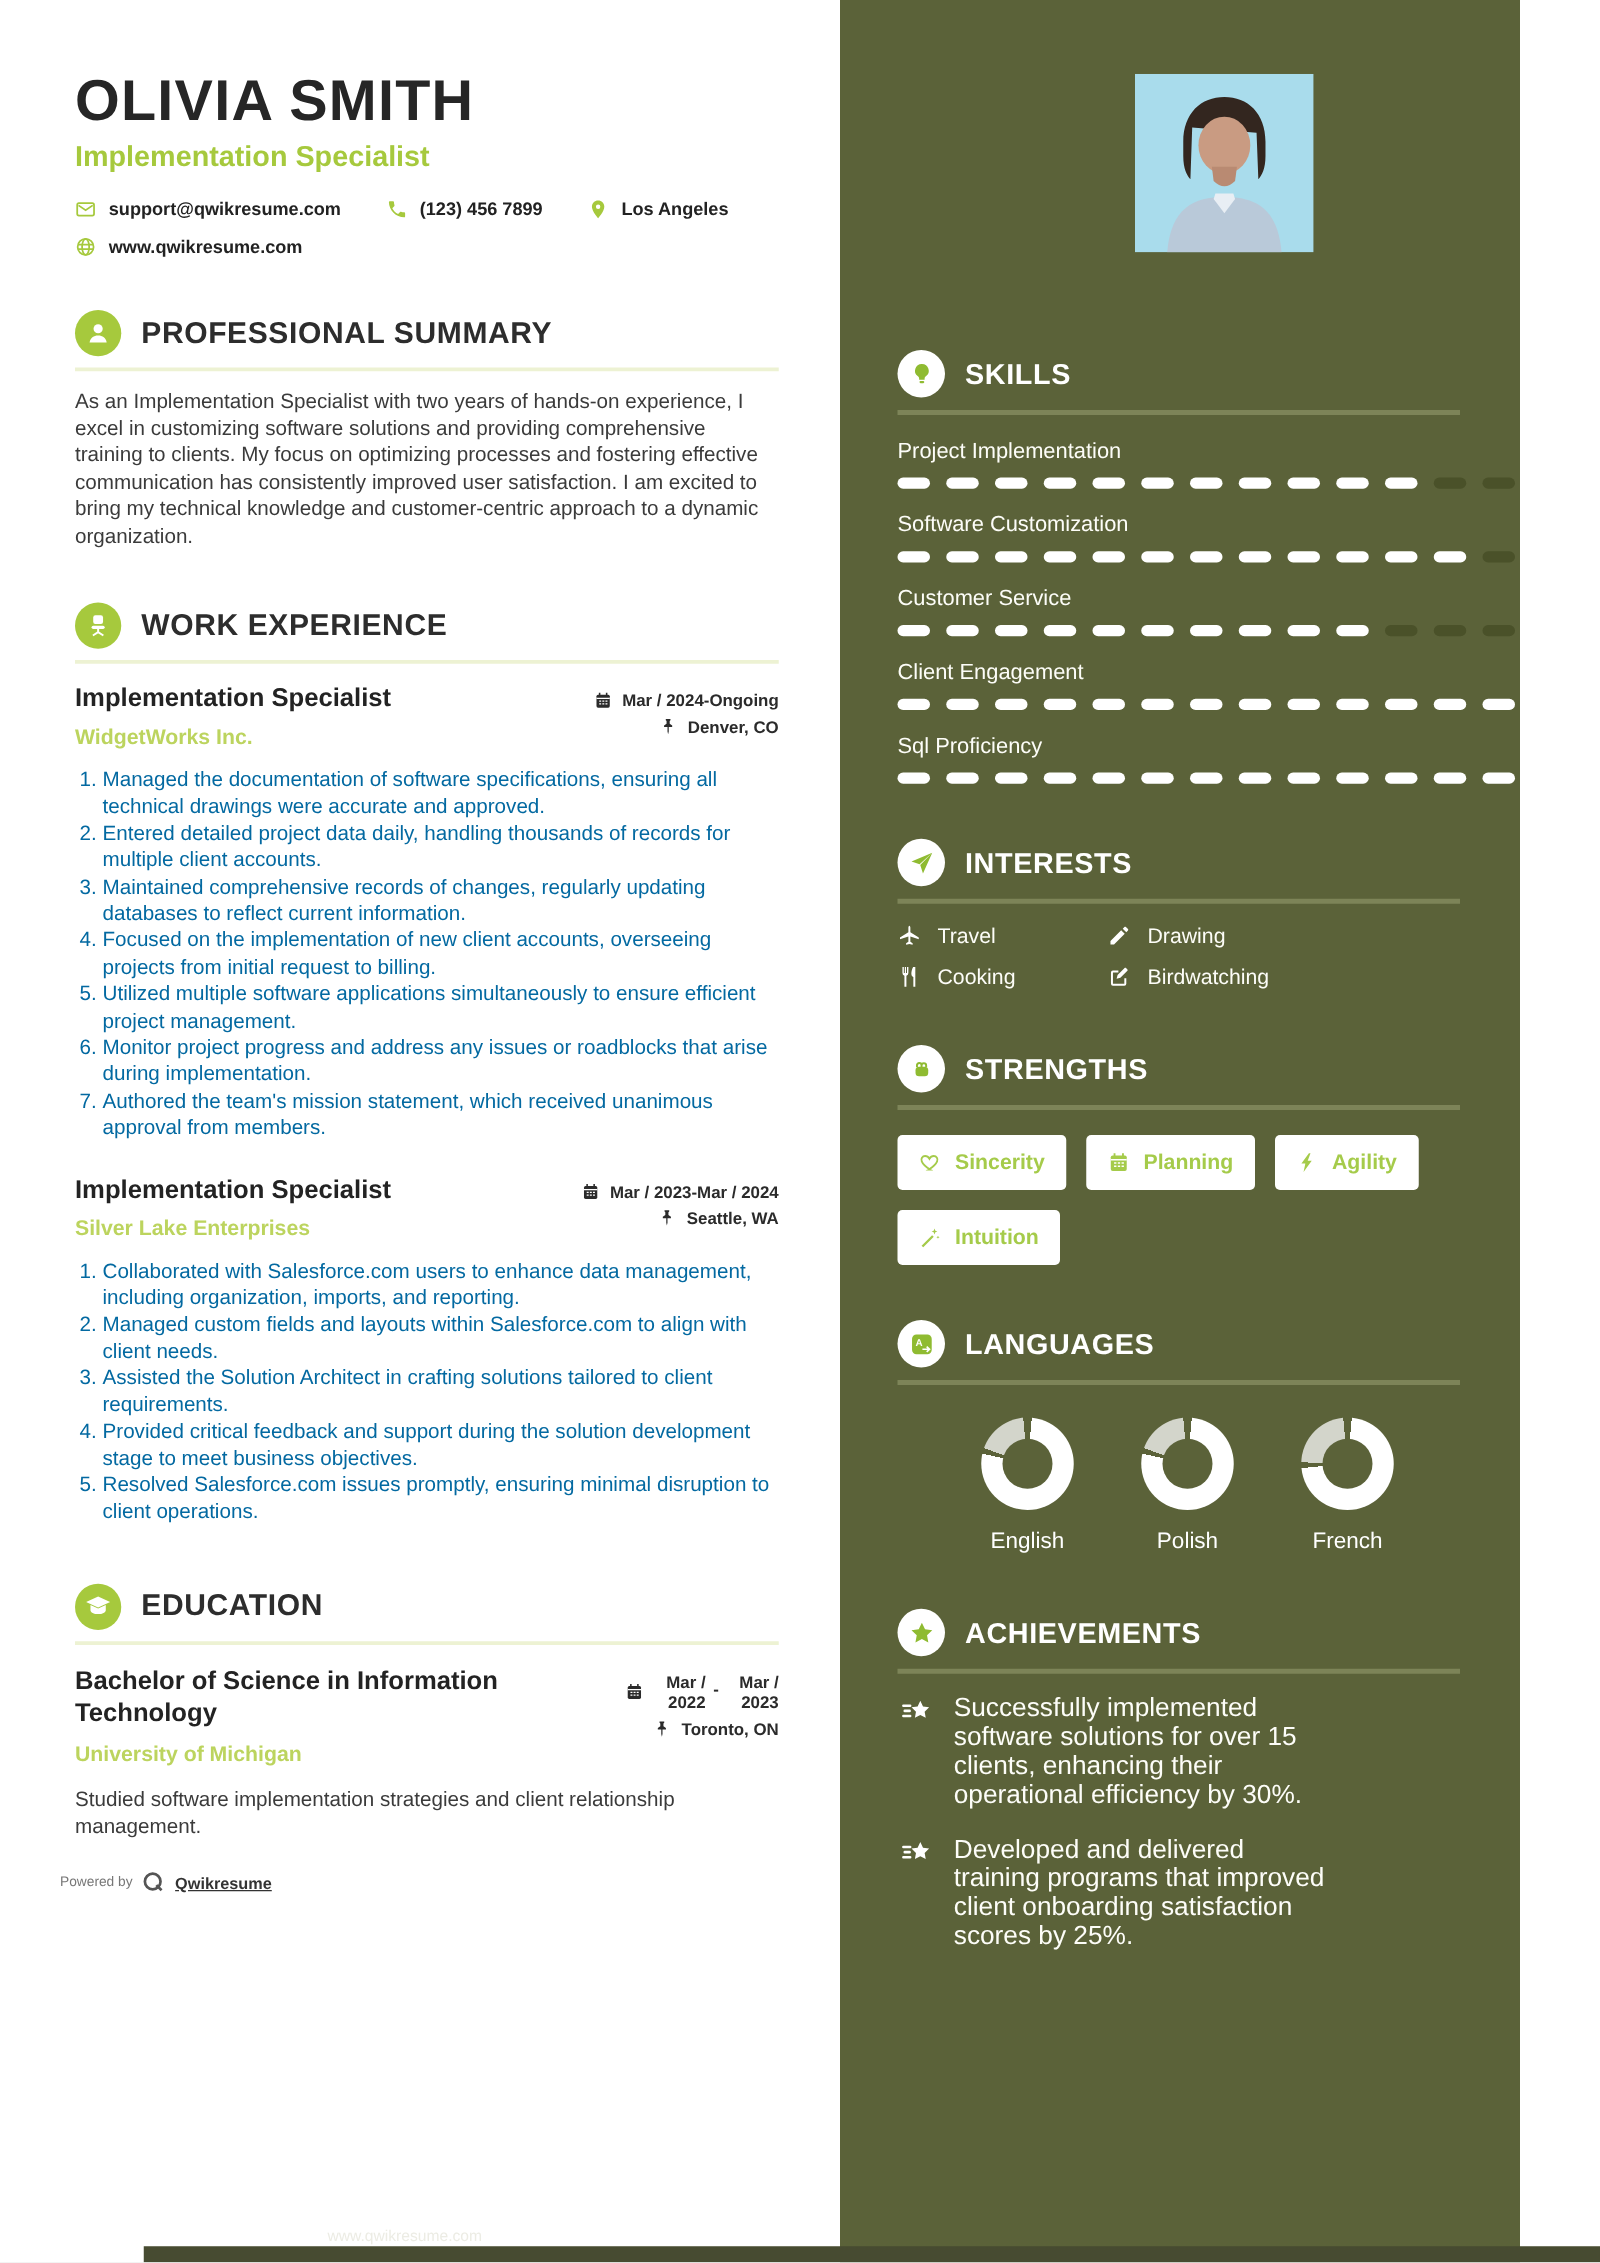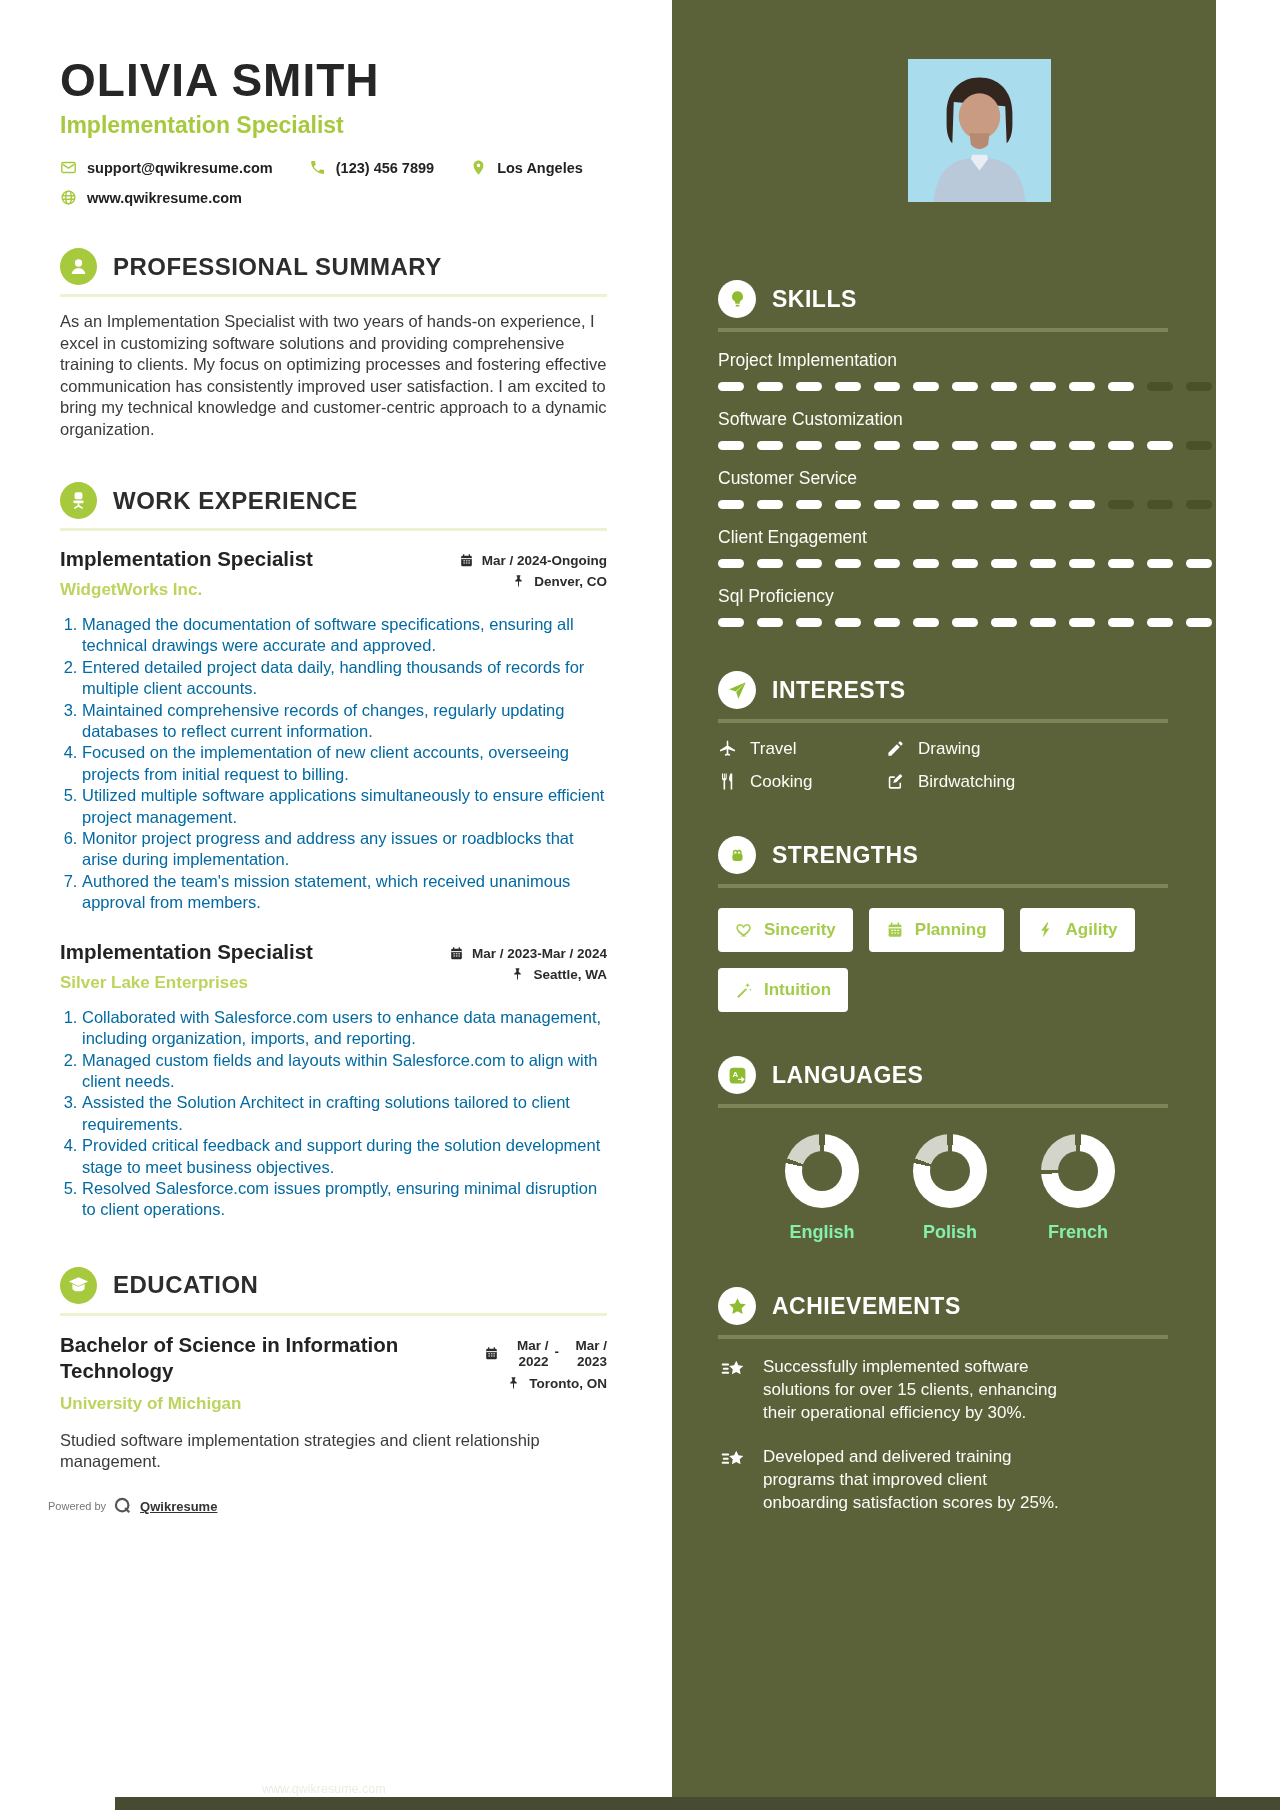--- a/index.html
+++ b/index.html
@@ -2,21 +2,21 @@
 <html style="--sidebar_bg: #5b6239; --accent: #a6c93d; --accent_light: #bcd45e; --chip_text: #a5cb4a; --dash_off: #4a5129; --donut_rest: #d3d5cb; --photo_bg: #a9dcec;"><head>
 <meta charset="utf-8">
 <style>
   * { margin:0; padding:0; box-sizing:border-box; }
   html,body { background:#e9e9e9; }
   .page {
     position:relative; width:1280px; height:1810px; background:#ffffff;
     font-family:"Liberation Sans", sans-serif; overflow:hidden; margin:0 auto;
   }
   
-  .main { position:absolute; left:0; top:0; width:672px; height:1392px; padding:56px 65px 0 60px; }
+  .main { position:absolute; left:0; top:0; width:672px; height:1392px; padding:56px 49px 0 60px; }
   .name { font-size:46px; line-height:48px; font-weight:bold; color:#262626; letter-spacing:1px; }
   .role { margin-top:8px; font-size:23px; font-weight:bold; color:var(--accent,#a6c93d); }
   .contact-row { display:flex; gap:36px; margin-top:20px; align-items:center; }
   .contact-row.second { margin-top:13px; }
   .contact-item { display:flex; align-items:center; gap:10px; font-size:14.5px; font-weight:bold; color:#222; }
   .contact-item .icn { width:17px; height:17px; color:var(--accent,#a6c93d); }
 
   .sec { margin-top:42px; }
   .sec.edu { margin-top:46px; }
   .sec-head { display:flex; align-items:center; gap:16px; }
@@ -73,26 +73,26 @@
   .chips { margin-top:20px; display:flex; flex-wrap:wrap; gap:16px; }
   .chip { background:#fff; border-radius:4px; padding:12px 17px; display:flex; align-items:center;
           gap:11px; font-size:17px; font-weight:bold; color:var(--chip_text,#a5cb4a); }
   .chip .icn { width:18px; height:18px; color:var(--chip_text,#a5cb4a); flex:none; }
 
   .langs { margin-top:26px; display:flex; justify-content:center; gap:54px; padding-left:14px; }
   .lang { text-align:center; }
   .donut { width:74px; height:74px; border-radius:50%; margin:0 auto; position:relative; }
   .donut::after { content:""; position:absolute; inset:17px; border-radius:50%;
                   background:var(--sidebar_bg,#5b6239); }
-  .lang-label { margin-top:14px; font-size:18px; color:#86efac;font-weight:bold; }
+  .lang-label { margin-top:14px; font-size:18px; color:#ffffff; }
 
   .ach-list { margin-top:16px; }
   .ach { display:flex; gap:15px; margin-bottom:21px; }
   .ach .icn { width:30px; height:26px; color:#fff; flex:none; margin-top:2px; }
-  .ach-text { width:302px; font-size:17px; line-height:23px; color:#fdfdf8; }
+  .ach-text { width:302px; font-size:21px; line-height:23px; color:#fdfdf8; }
 
   
   .powered { position:absolute; left:48px; top:1496px; display:flex; align-items:center; gap:7px; }
   .powered-label { font-size:11px; color:#777; }
   .q-logo { width:20px; height:20px; color:#555; }
   .brand { font-size:13px; font-weight:bold; color:#333; text-decoration:underline; }
   .site-footer { position:absolute; left:262px; top:1782px; font-size:12.5px; color:#ecece4; }
   .bottom-strip { position:absolute; left:115px; right:0; bottom:0; height:13px; background:#474b31; }
 </style>
 </head>

